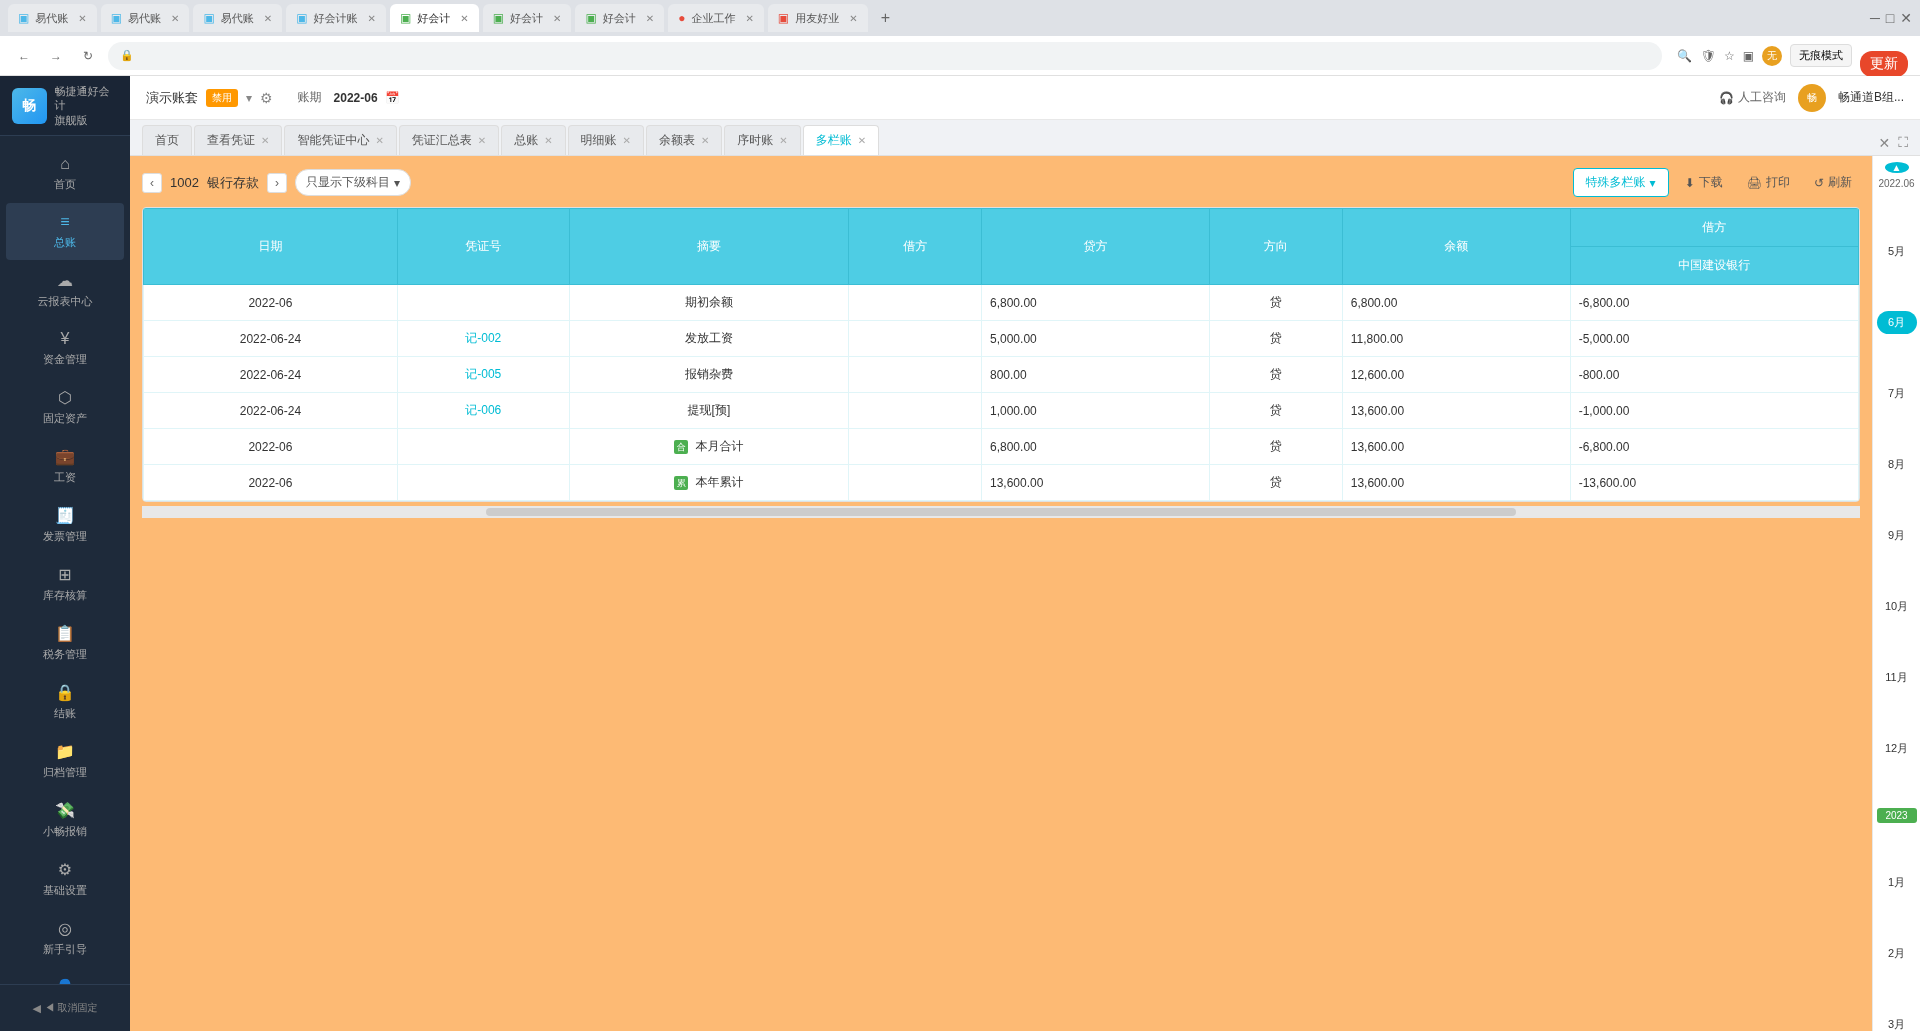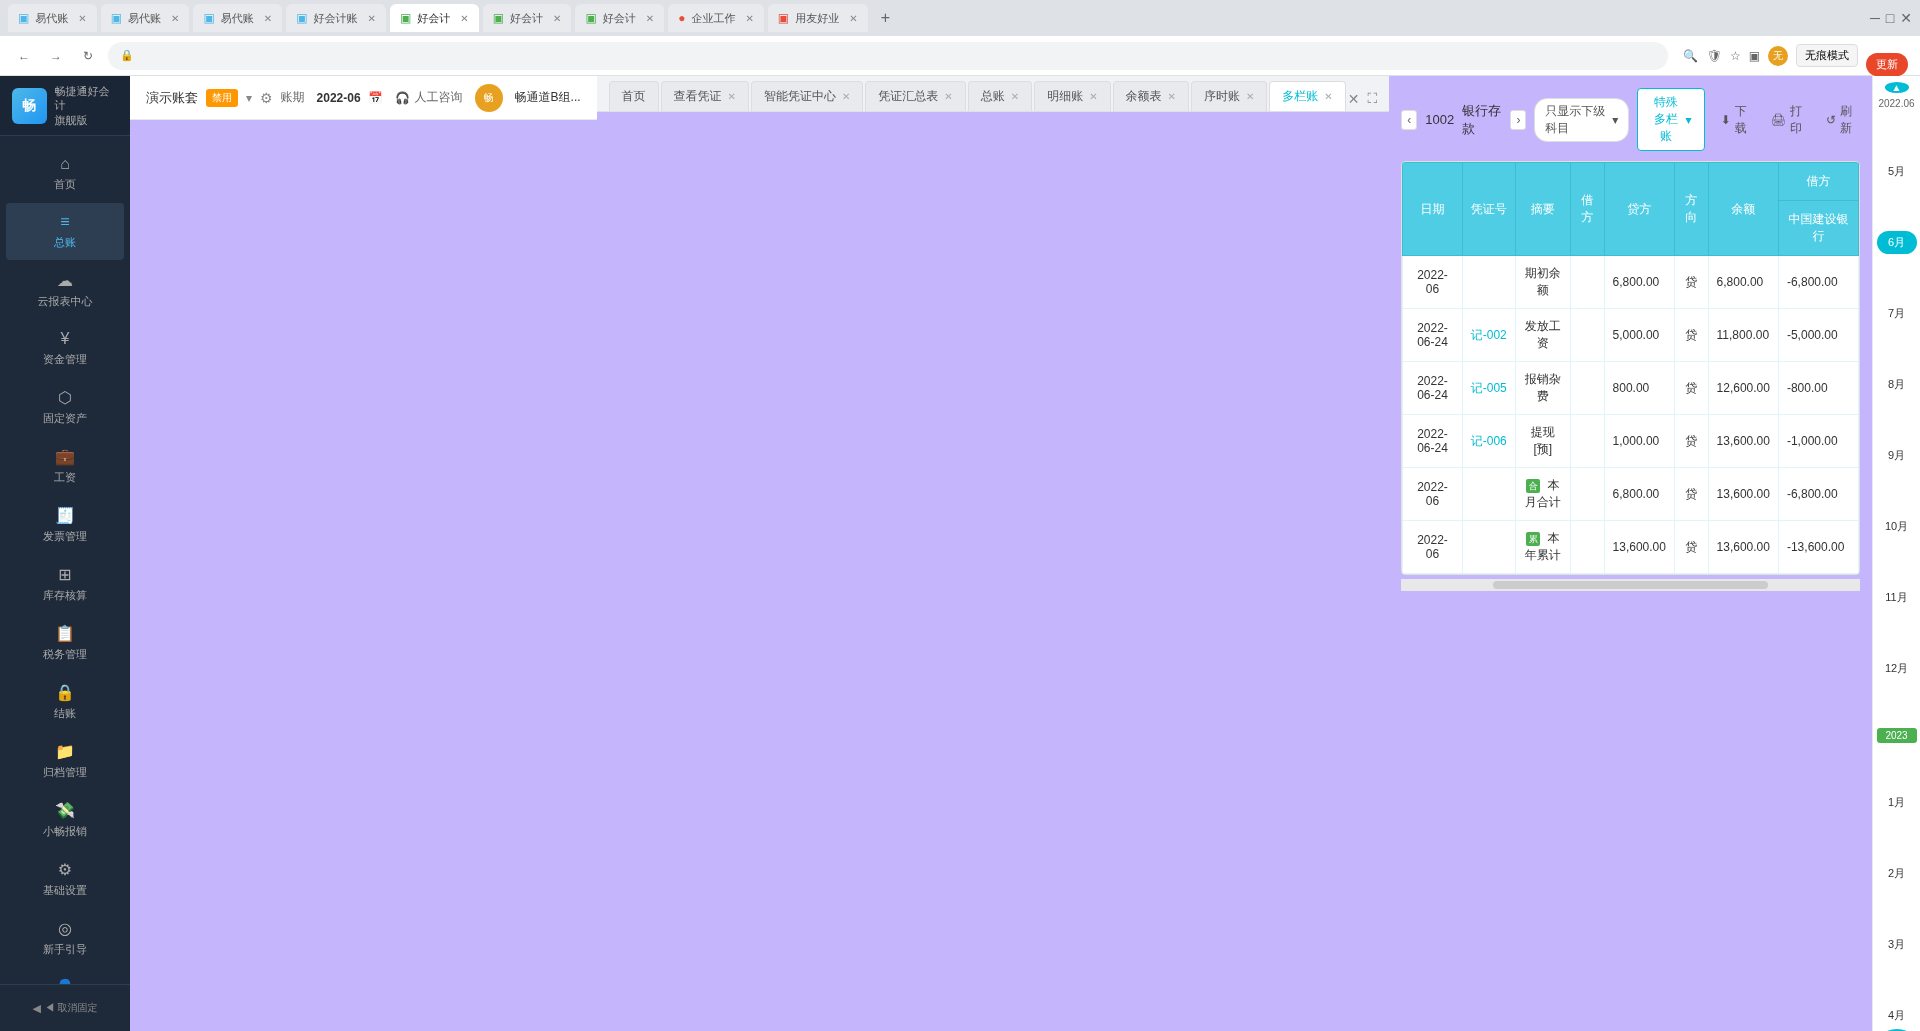--- a/index.html
+++ b/index.html
@@ -12,39 +12,39 @@
     .tab-close { margin-left: 4px; color: #888; font-size: 10px; cursor: pointer; }
     .tab-add { width: 28px; height: 28px; display: flex; align-items: center; justify-content: center; color: #666; font-size: 16px; cursor: pointer; }
     .browser-nav-icons { display: flex; align-items: center; gap: 6px; margin-left: auto; }
 
     
     .address-bar-row { background: #fff; height: 40px; display: flex; align-items: center; padding: 0 12px; gap: 8px; border-bottom: 1px solid #e0e0e0; }
     .nav-btn { width: 24px; height: 24px; display: flex; align-items: center; justify-content: center; color: #666; cursor: pointer; border-radius: 50%; }
     .address-box { flex: 1; height: 28px; background: #f1f3f4; border-radius: 14px; display: flex; align-items: center; padding: 0 12px; font-size: 11px; color: #555; gap: 6px; }
     .address-right-icons { display: flex; align-items: center; gap: 8px; margin-left: 8px; color: #666; font-size: 12px; }
     .wuhen-btn { background: #f5f5f5; border: 1px solid #ddd; border-radius: 4px; padding: 3px 8px; font-size: 11px; cursor: pointer; }
-    .update-btn { background: #e8472a; color: #fff; border-radius: 12px; padding: 4px 10px; font-size: 11px; cursor: pointer; border: none; margin-top: 17px; }
+    .update-btn { background: #e8472a; color: #fff; border-radius: 12px; padding: 4px 10px; font-size: 14px; cursor: pointer; border: none; margin-top: 17px; }
 
     
     .app-container { display: flex; height: calc(100vh - 76px); }
 
     
     .sidebar { width: 130px; background: #1e2a3a; color: #ccc; display: flex; flex-direction: column; flex-shrink: 0; }
     .sidebar-logo { height: 60px; background: #1a2535; display: flex; align-items: center; padding: 0 12px; gap: 8px; border-bottom: 1px solid #2d3d52; }
     .logo-icon { width: 36px; height: 36px; background: linear-gradient(135deg, #4db8e8, #2196f3); border-radius: 6px; display: flex; align-items: center; justify-content: center; color: white; font-size: 14px; font-weight: bold; }
     .logo-text { font-size: 11px; color: #aaa; line-height: 1.3; }
     .sidebar-nav { flex: 1; padding: 8px 0; overflow-y: auto; }
     .sidebar-item { display: flex; flex-direction: column; align-items: center; padding: 10px 6px; cursor: pointer; color: #aaa; font-size: 11px; gap: 4px; border-radius: 4px; margin: 1px 6px; transition: background 0.2s; }
     .sidebar-item.active { background: #2d3d52; color: #4db8e8; }
     .sidebar-icon { font-size: 16px; }
     .sidebar-bottom { padding: 8px 0; border-top: 1px solid #2d3d52; }
     .sidebar-pin { display: flex; align-items: center; justify-content: center; padding: 8px; color: #888; font-size: 11px; cursor: pointer; gap: 4px; }
 
     
-    .main-content { flex: 1; display: flex; flex-direction: row; background: #c4b5fd; overflow: hidden; }
+    .main-content { flex: 1; display: flex; flex-direction: column; background: #fdba74; overflow: hidden; }
 
     
     .top-bar { background: #fff; height: 44px; display: flex; align-items: center; padding: 0 16px; gap: 12px; border-bottom: 1px solid #e8e8e8; flex-shrink: 0; }
     .top-bar-left { display: flex; align-items: center; gap: 8px; }
     .demo-badge { background: #ff9800; color: white; font-size: 10px; padding: 2px 6px; border-radius: 3px; }
     .top-bar-right { margin-left: auto; display: flex; align-items: center; gap: 12px; }
     .service-btn { display: flex; align-items: center; gap: 4px; color: #666; font-size: 12px; cursor: pointer; }
     .user-avatar { width: 28px; height: 28px; background: #e8a020; border-radius: 50%; display: flex; align-items: center; justify-content: center; color: white; font-size: 10px; }
 
     
@@ -245,21 +245,21 @@
   </div>
 
   <div class="main-content">
 
     <div class="top-bar">
       <div class="top-bar-left">
         <span style="font-size:13px; color:#333;">演示账套</span>
         <span class="demo-badge">禁用</span>
         <span style="cursor:pointer; color:#888;">▾</span>
         <span style="cursor:pointer; color:#888; font-size:14px;">⚙</span>
-        <span style="color:#666; margin-left:0;">账期</span>
+        <span style="color:#666; margin-left:17px;">账期</span>
         <span style="color:#333; font-weight:bold; margin-left:4px;">2022-06</span>
         <span style="cursor:pointer; color:#888;">📅</span>
       </div>
       <div class="top-bar-right">
         <div class="service-btn">
           <span>🎧</span>
           <span>人工咨询</span>
         </div>
         <div class="user-avatar">畅</div>
         <span style="color:#333; font-size:12px;">畅通道B组...</span>

